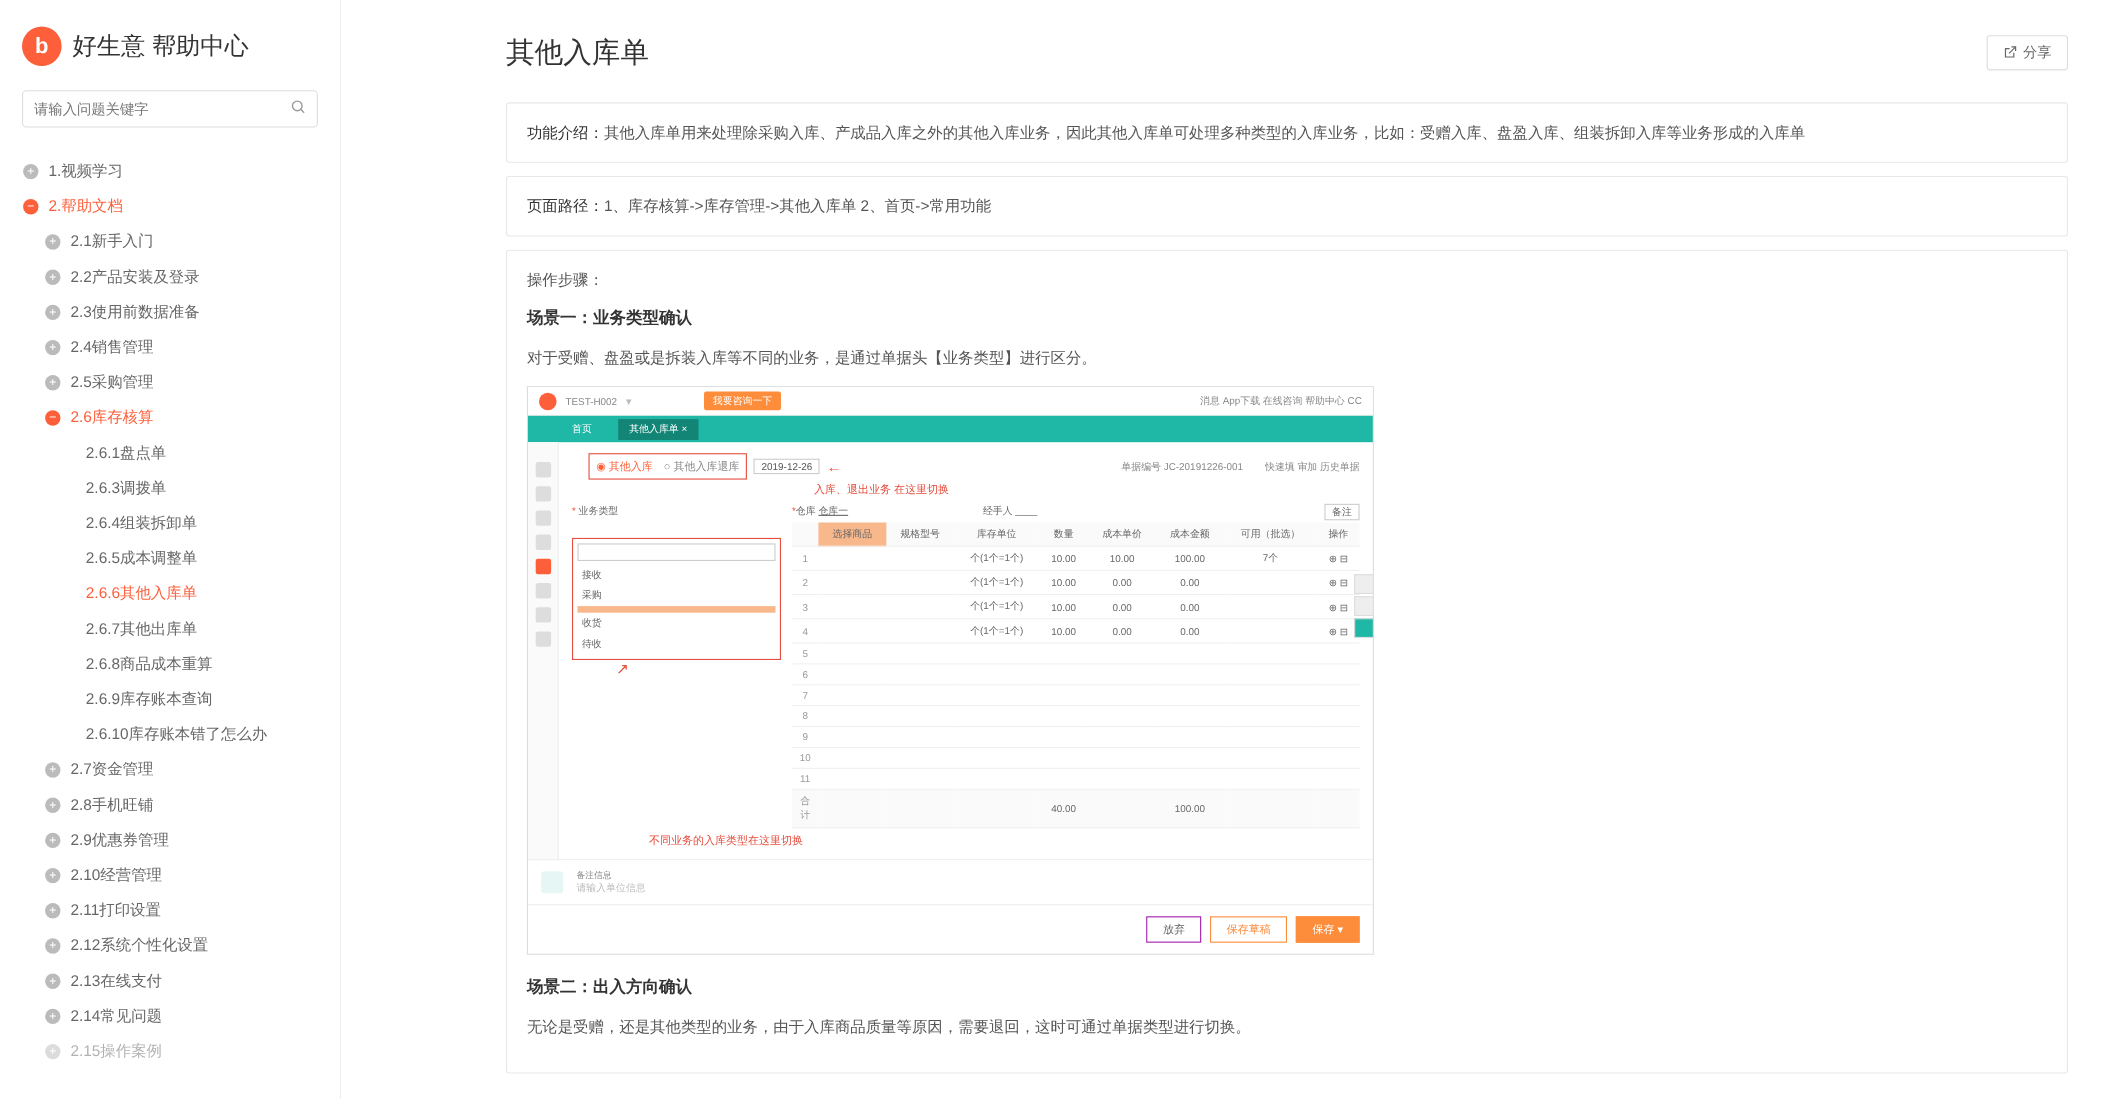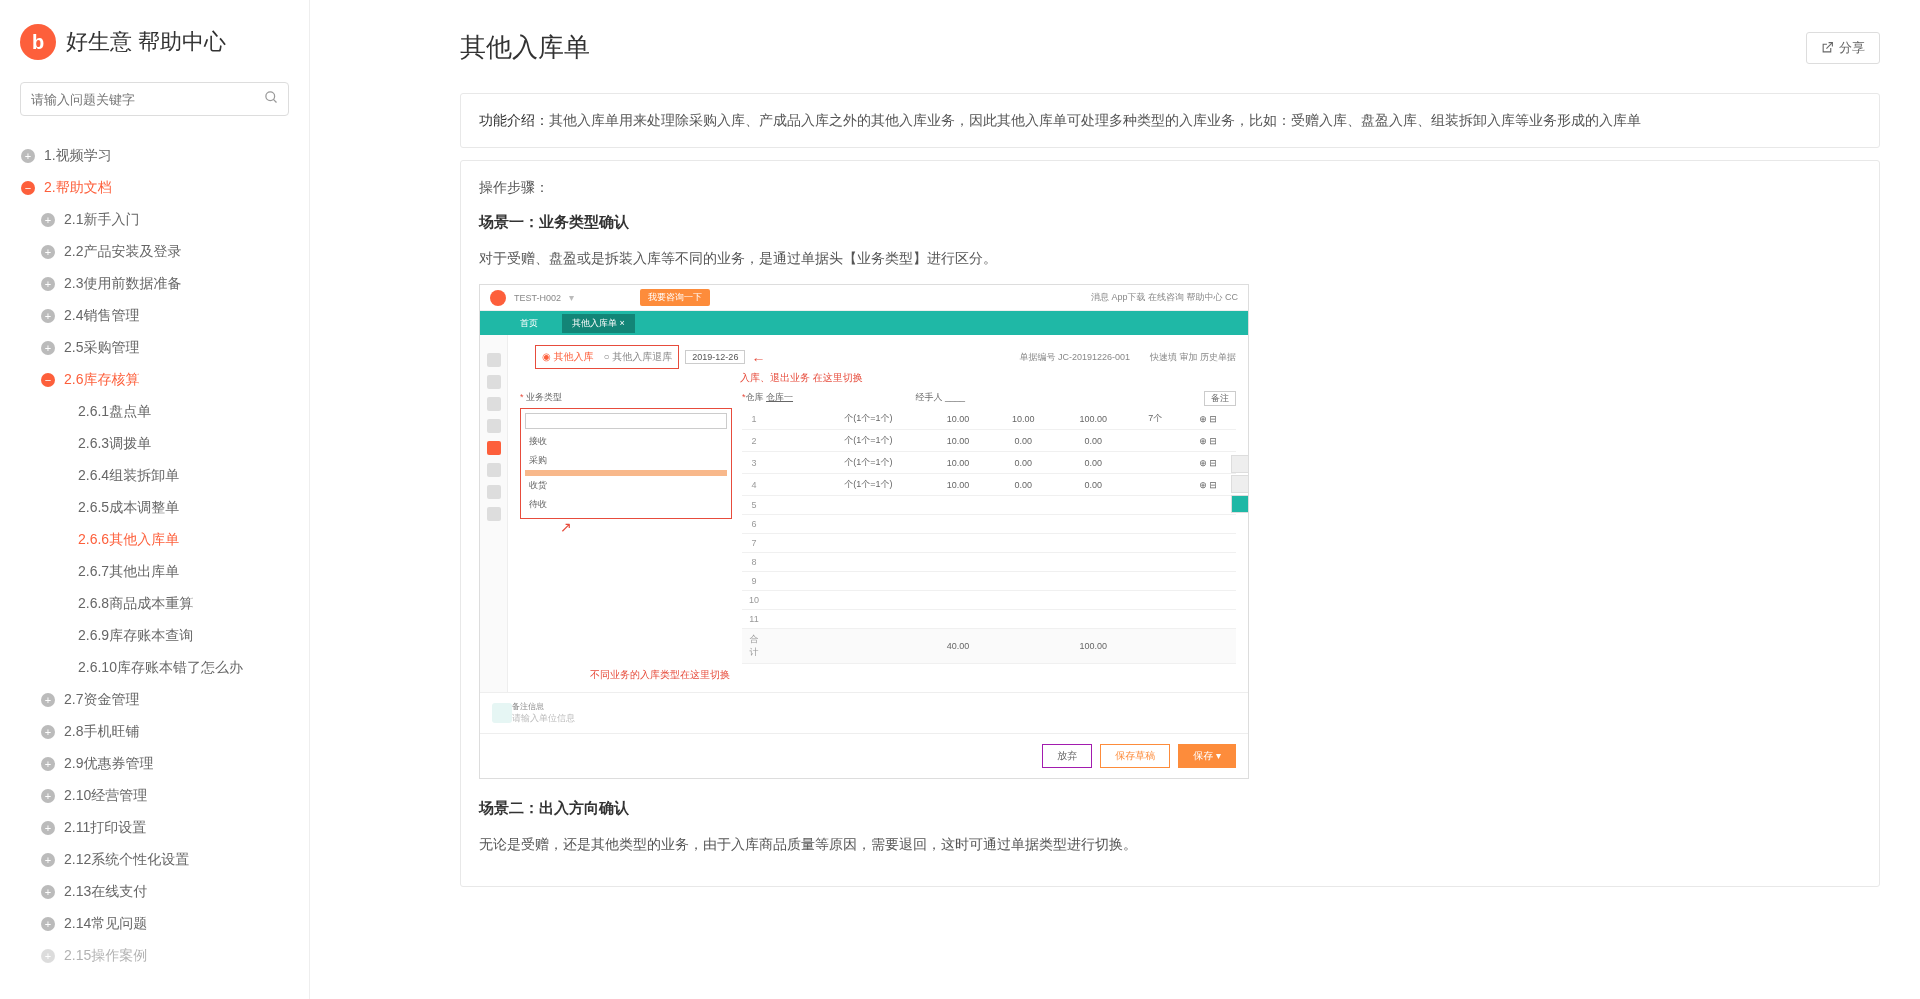--- a/index.html
+++ b/index.html
@@ -44,38 +44,38 @@
 .mock-tab.dark { background: #138577; }
 .mock-body { display: flex; }
 .mock-left-ic { width: 28px; background: #fafafa; border-right: 1px solid #eee; padding-top:10px; }
 .mock-left-ic .ic { width: 14px; height: 14px; margin: 8px auto; background: #ddd; border-radius: 2px; }
 .mock-left-ic .ic.active { background: #fd5f3b; }
 .mock-main { flex:1; padding: 10px 12px; position: relative; }
 .mock-row { display: flex; align-items: center; margin-bottom: 6px; gap: 6px; padding-left: 15px; }
 .mock-radio-row { border: 1.5px solid #e74c3c; padding: 4px 6px; display: inline-flex; align-items: center; gap: 10px; }
 .mock-annot { color: #e74c3c; font-size: 10px; margin-left: 8px; }
 .mock-datebox { border:1px solid #ccc; padding:1px 6px; font-size:9px; color:#555; }
-.mock-select-open { border: 1.5px solid #e74c3c; width: 212px; padding: 4px; background:#fff; position:relative; margin-top:4px; }
+.mock-select-open { border: 1.5px solid #e74c3c; width: 190px; padding: 4px; background:#fff; position:relative; margin-top:18px; }
 .mock-select-top { border:1px solid #ccc; padding:2px 4px; font-size:9px; color:#888; margin-bottom:3px; }
 .mock-opt { padding: 3px 4px; font-size: 9px; color:#666; }
 .mock-opt.sel { background: #f8b88b; }
 .mock-tbl { width: 100%; border-collapse: collapse; margin-top: 4px; }
 .mock-tbl th, .mock-tbl td { border-bottom: 1px solid #f0f0f0; padding: 4px 6px; font-size: 9px; color: #666; text-align: center; }
 .mock-tbl th { background: #fafafa; font-weight: normal; }
 .mock-tbl .rn { width:24px; color:#999; }
 .mock-footer-row { display:flex; justify-content:flex-end; gap:8px; padding:10px 12px; border-top:1px solid #eee; }
 .mock-btn { padding:4px 14px; border:1px solid #a21caf; font-size:10px; color:#666; background:#fff; }
 .mock-btn.orange { background:#fd8c3b; color:#fff; border-color:#fd8c3b; }
 .mock-btn.outline-o { border-color:#fd8c3b; color:#fd8c3b; }
 .mock-annot2 { color:#e74c3c; font-size:10px; margin-top:4px; margin-left:70px; }
 .mock-right-tags { position:absolute; right:-1px; top:120px; width:18px; }
 .mock-right-tags div { height:18px; background:#eee; margin-bottom:2px; border:1px solid #ddd; }
 .mock-right-tags div.on { background:#1fb8a6; }
 .mock-totalrow td { background:#fafafa; font-weight:500; }
-.mock-remark { padding:8px 12px; color:#bbb; font-size:9px; border-top:1px solid #eee; display:flex; align-items:center; gap:0; }
+.mock-remark { padding:8px 12px; color:#bbb; font-size:9px; border-top:1px solid #eee; display:flex; align-items:center; gap:12px; }
 .mock-remark .ric { width:20px; height:20px; background:#e6f6f4; border-radius:3px; }
 </style>
 </head>
 <body>
 
 <div class="container">
   <aside class="sidebar">
     <div class="logo-row">
       <div class="logo-circle">b</div>
       <div class="logo-text">好生意 帮助中心</div>
@@ -230,20 +230,23 @@
             <path d="M14 3h7v7"></path>
             <path d="M10 14 21 3"></path>
             <path d="M18 13v7H4V6h7"></path>
           </svg>
         <span>分享</span>
       </button>
     </div>
 
     <div class="info-box">
       <b>功能介绍：</b><span>其他入库单用来处理除采购入库、产成品入库之外的其他入库业务，因此其他入库单可处理多种类型的入库业务，比如：受赠入库、盘盈入库、组装拆卸入库等业务形成的入库单</span>
+    </div>
+    <div class="info-box">
+      <b>页面路径：</b><span>1、库存核算-&gt;库存管理-&gt;其他入库单 2、首页-&gt;常用功能</span>
     </div>
 
     <div class="content-box">
       <p class="steps-title">操作步骤：</p>
       <p class="scene-title">场景一：业务类型确认</p>
       <p class="scene-text">对于受赠、盘盈或是拆装入库等不同的业务，是通过单据头【业务类型】进行区分。</p>
 
       <div class="mock-shot">
         <div class="mock-header">
           <div style="display:flex;align-items:center;gap:8px;">
@@ -298,20 +301,31 @@
                 <div style="color:#e74c3c;font-size:14px;margin-left:40px;">↗</div>
               </div>
               <div style="flex:1;">
                 <div style="font-size:9px;color:#666;margin-bottom:4px;">
                   <span style="color:#e74c3c;">*</span><span>仓库</span> <u>仓库一</u>
                   <span style="margin-left:120px;">经手人</span> ____
                   <span style="float:right;border:1px solid #ccc;padding:0 6px;">备注</span>
                 </div>
                 <table class="mock-tbl">
                   <tbody>
+                      <tr>
+                    <th class="rn"></th>
+                    <th style="background:#f8b88b;">选择商品</th>
+                    <th>规格型号</th>
+                    <th>库存单位</th>
+                    <th>数量</th>
+                    <th>成本单价</th>
+                    <th>成本金额</th>
+                    <th>可用（批选）</th>
+                    <th>操作</th>
+                  </tr>
                   <tr>
                         <td class="rn">1</td>
                         <td></td>
                         <td></td>
                         <td>个(1个=1个)</td>
                         <td>10.00</td>
                         <td>10.00</td>
                         <td>100.00</td>
                         <td>7个</td>
                         <td>⊕ ⊟</td>

